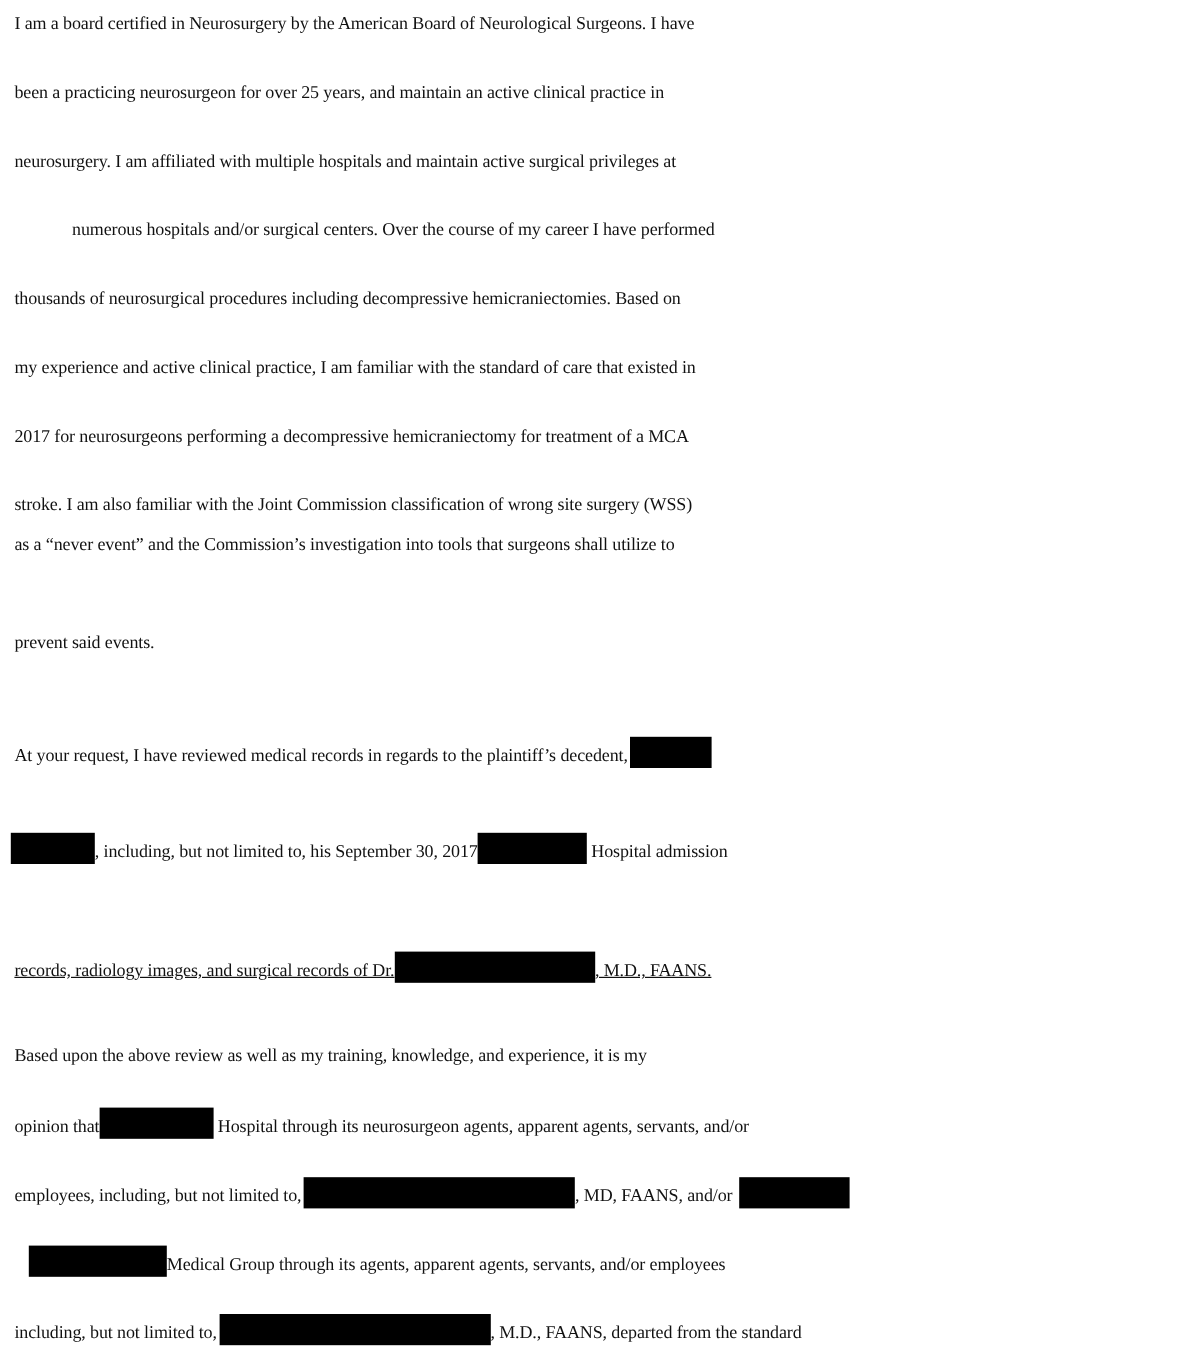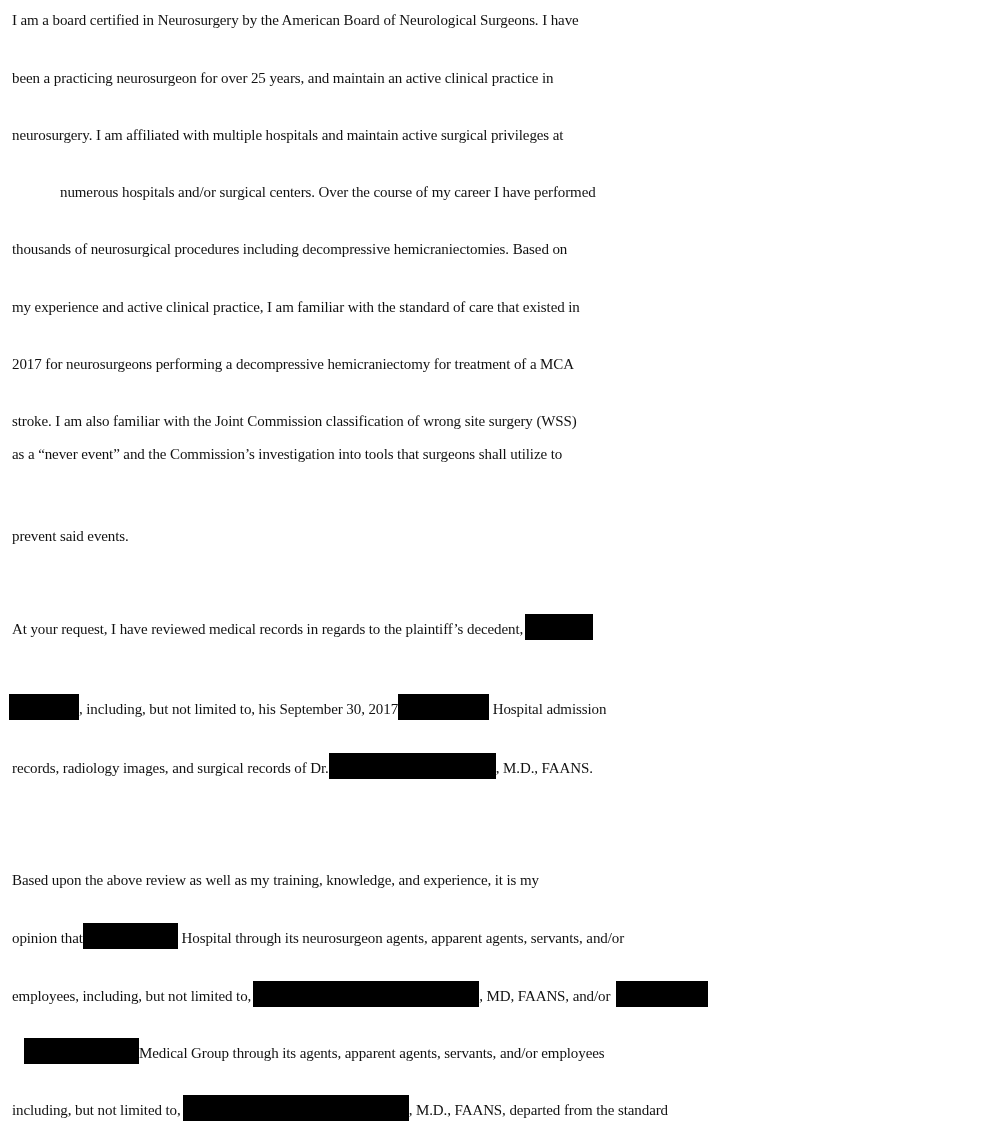--- a/index.html
+++ b/index.html
@@ -55,21 +55,21 @@
     <div class="line" style="top:522px;">prevent said events.</div>
   </div>
 
   <div>
     <div class="line" style="top:614px;">
       <span>At your request, I have reviewed medical records in regards to the plaintiff’s decedent,</span><span class="redact" style="width:68px; margin-left:2px;"></span>
     </div>
     <div class="line" style="top:694px; left:9px;text-align:right;">
       <span class="redact" style="width:70px;"></span><span>, including, but not limited to, his September 30, 2017</span><span class="redact" style="width:91px;"></span><span> Hospital admission</span>
     </div>
-    <div class="line" style="top:753px;">
+    <div class="line" style="top:793px;text-decoration:underline;">
       <span>records, radiology images, and surgical records of Dr.</span><span class="redact" style="width:167px;"></span><span>, M.D., FAANS.</span>
     </div>
   </div>
 
   <div>
     <div class="line" style="top:866px;">Based upon the above review as well as my training, knowledge, and experience, it is my</div>
     <div class="line" style="top:923px;">
       <span>opinion that</span><span class="redact" style="width:95px;"></span><span> Hospital through its neurosurgeon agents, apparent agents, servants, and/or</span>
     </div>
     <div class="line" style="top:981px;">

